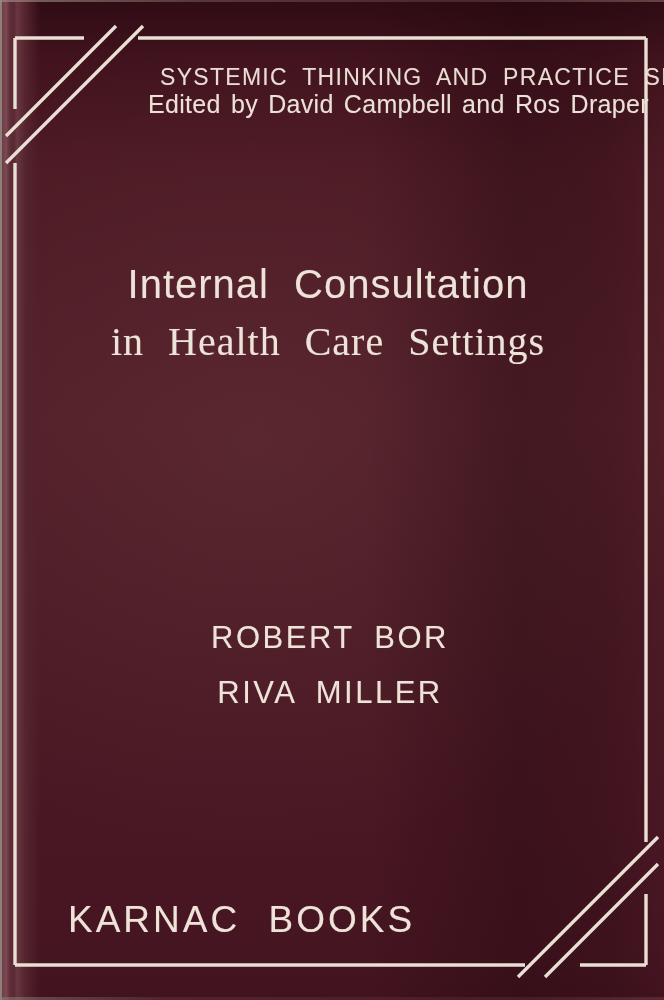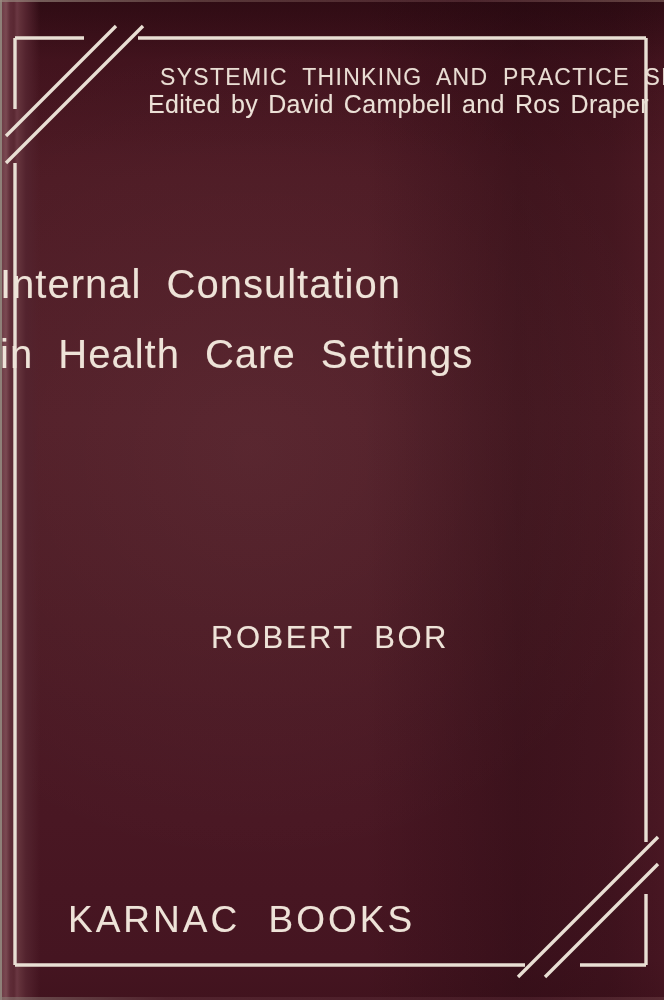--- a/index.html
+++ b/index.html
@@ -86,23 +86,23 @@
     color: #e9ddd3;
   }
   .series-editors {
     left: 148px; top: 92px;
     font-size: 25px;
     letter-spacing: 0.3px;
     word-spacing: 3px;
     color: #ece1d7;
   }
 
-  .title-line { left: 0; right: 8px; font-size: 40px; letter-spacing: 1px; word-spacing: 13px; }
+  .title-line { left: 0; right: 8px; text-align: center; font-size: 40px; letter-spacing: 1px; word-spacing: 13px; }
   .title-1 { top: 264px; }
-  .title-2 { top: 334px; }
+  .title-2 { top: 322px; font-family: Liberation Serif, serif; }
 
   .author-line { left: 0; right: 4px; text-align: center; font-size: 31px; letter-spacing: 2.5px; word-spacing: 9px; }
   .author-1 { top: 622px; }
   .author-2 { top: 677px; }
 
   .publisher {
     left: 68px; top: 901px;
     font-size: 37px;
     letter-spacing: 3px;
     word-spacing: 15px;
@@ -140,16 +140,17 @@
   <div class="txt series-title">SYSTEMIC THINKING AND PRACTICE SERIES</div>
 
   <div class="txt series-editors">Edited by David Campbell and Ros Draper</div>
 
   <div class="txt title-line title-1">Internal Consultation</div>
 
   <div class="txt title-line title-2">in Health Care Settings</div>
 
   <div class="txt author-line author-1">ROBERT BOR</div>
 
+  <div class="txt author-line author-2">RIVA MILLER</div>
 
   <div class="txt publisher">KARNAC BOOKS</div>
 
 </div>
 
 </body></html>

